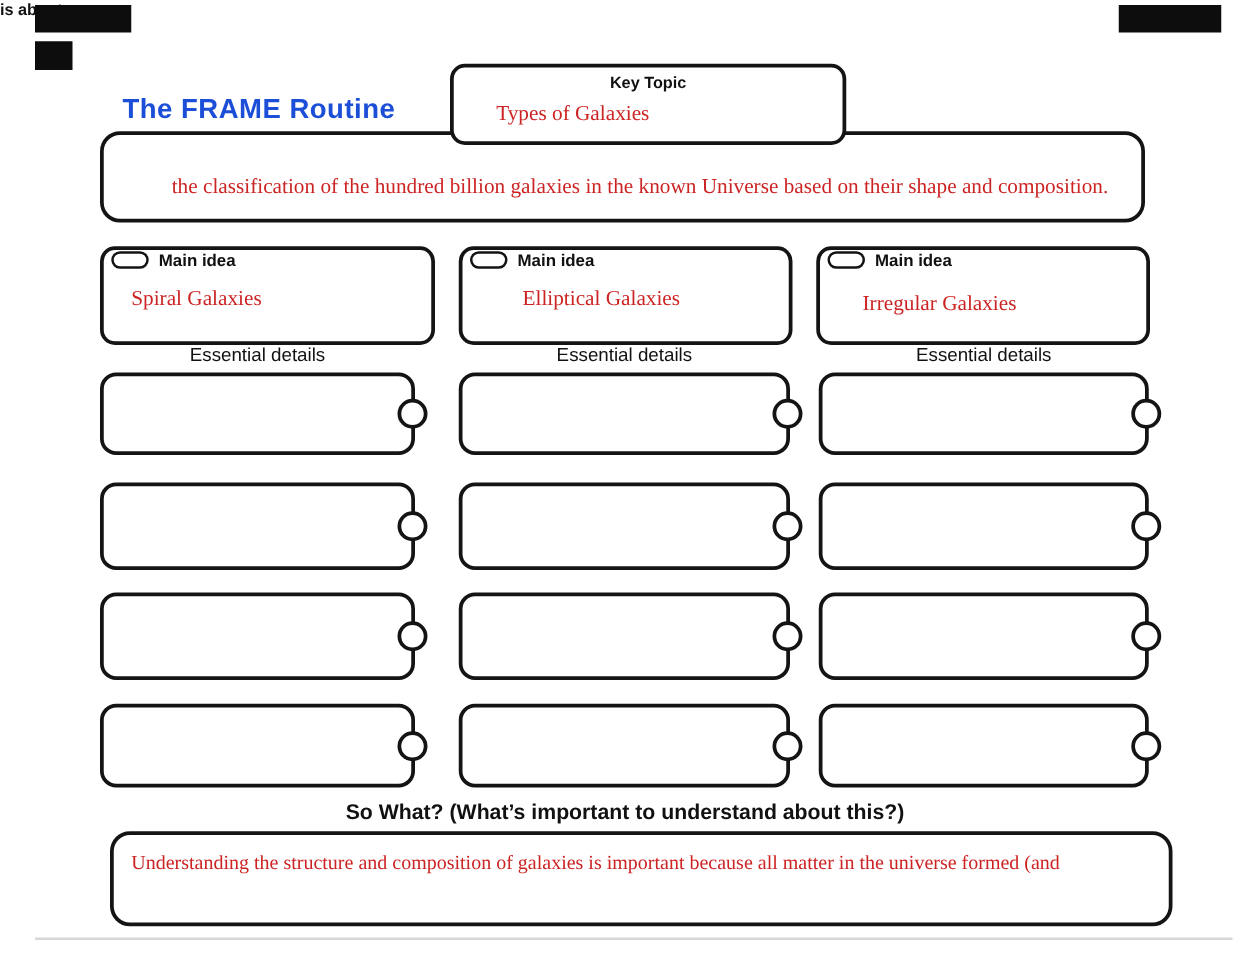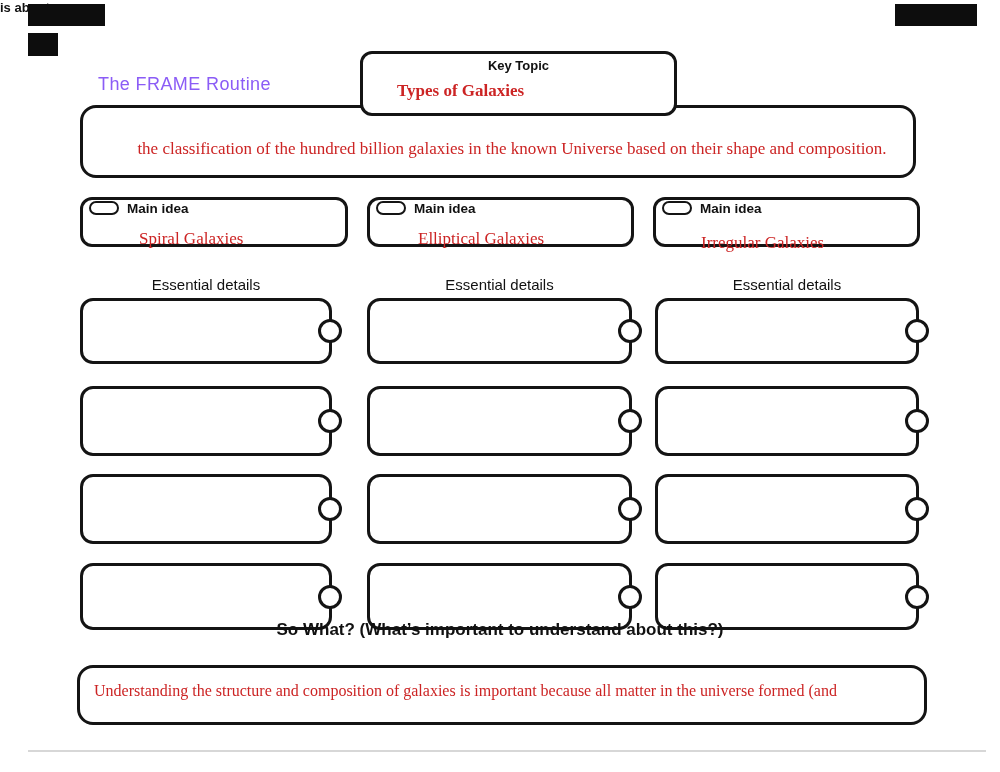--- a/index.html
+++ b/index.html
@@ -2,41 +2,41 @@
 <html style="--answer-red: #cc2424; --line-black: #141414; --scan-mark: #0d0d0d; --divider-gray: #c9c9c9;"><head>
 <meta charset="utf-8">
 <style>
   html,body{margin:0;padding:0;background:#ffffff;}
   #page{
     position:relative;width:1000px;height:772px;background:#ffffff;overflow:hidden;
     font-family:"Liberation Sans",sans-serif;color:#111;
   }
   .mark{position:absolute;background:var(--scan-mark,#0d0d0d);}
   .page-title{
-    position:absolute;left:98px;top:74px;font-size:18px;font-weight:normal;
-    letter-spacing:.4px;color:#8b5cf6;
+    position:absolute;left:98px;top:74px;font-size:22px;font-weight:bold;
+    letter-spacing:.4px;color:#1d4ed8;
   }
   .box{
     position:absolute;background:#ffffff;border:3px solid var(--line-black,#141414);
     border-radius:14px;box-sizing:border-box;
   }
   
   .topic-wide{left:80px;top:105px;width:836px;height:73px;border-radius:16px;z-index:1;padding-left:28px;}
   .topic-wide .red-line{padding-top:31px;text-align:center;}
   .key-topic{left:360px;top:51px;width:317px;height:65px;border-radius:12px;z-index:2;}
   .key-topic .kt-label{text-align:center;margin-top:4px;font-size:13px;font-weight:bold;}
-  .key-topic .kt-value{margin:8px 0 0 34px;font-weight:bold;}
+  .key-topic .kt-value{margin:8px 0 0 34px;}
   .is-about{left:632px;top:112px;font-size:13px;font-weight:bold;z-index:3;}
   
   .red{
     font-family:"Liberation Serif",serif;color:var(--answer-red,#cc2424);
     font-size:17px;
   }
   
-  .mi{top:197px;height:50px;border-radius:12px;}
+  .mi{top:197px;height:79px;border-radius:12px;}
   .mi1{left:80px;width:268px;}
   .mi2{left:367px;width:267px;}
   .mi3{left:653px;width:267px;}
   .mi-oval{
     position:absolute;left:6px;top:1px;width:30px;height:14px;background:#fff;
     border:2.5px solid var(--line-black,#141414);border-radius:8px;box-sizing:border-box;
   }
   .mi-label{position:absolute;left:44px;top:1px;font-size:13.5px;font-weight:bold;}
   .mi-value{position:absolute;top:29px;}
   
@@ -51,23 +51,23 @@
   .r2{top:386px;height:70px;}
   .r3{top:474px;height:70px;}
   .r4{top:563px;height:67px;}
   .detail{border-radius:13px;}
   .dot{
     position:absolute;right:-13px;top:50%;margin-top:-12px;width:24px;height:24px;
     background:#fff;border:3px solid var(--line-black,#141414);border-radius:50%;
     box-sizing:border-box;
   }
   
-  .so-what{position:absolute;left:0;top:620px;width:1000px;text-align:center;
+  .so-what{position:absolute;left:0;top:640px;width:1000px;text-align:center;
     font-size:17px;font-weight:bold;}
-  .so-box{left:77px;top:665px;width:850px;height:60px;border-radius:16px;}
+  .so-box{left:88px;top:665px;width:850px;height:76px;border-radius:16px;}
   .so-box .so-text{padding:10px 14px 0 14px;line-height:26px;font-size:16px;}
   .divider{position:absolute;left:28px;top:750px;width:958px;height:2px;
     background:var(--divider-gray,#c9c9c9);opacity:.75;}
 </style>
 </head>
 <body>
 
 <div id="page">
 
   <div class="mark" style="left:28px;top:4px;width:77px;height:22px;"></div>
@@ -82,31 +82,31 @@
 
   <div class="box key-topic">
     <div class="kt-label">Key Topic</div>
     <div class="kt-value red">Types of Galaxies</div>
   </div>
   <div class="is-about">is about...</div>
 
   <div class="box mi mi1">
     <span class="mi-oval"></span>
     <span class="mi-label">Main idea</span>
-    <span class="mi-value red" style="left:22px;margin-left:34px;">Spiral Galaxies</span>
+    <span class="mi-value red" style="left:22px;">Spiral Galaxies</span>
   </div>
   <div class="box mi mi2">
     <span class="mi-oval"></span>
     <span class="mi-label">Main idea</span>
     <span class="mi-value red" style="left:48px;">Elliptical Galaxies</span>
   </div>
   <div class="box mi mi3">
     <span class="mi-oval"></span>
     <span class="mi-label">Main idea</span>
-    <span class="mi-value red" style="left:34px;top:33px;margin-left:11px;">Irregular Galaxies</span>
+    <span class="mi-value red" style="left:34px;top:33px;">Irregular Galaxies</span>
   </div>
 
   <div class="edh edh1">Essential details</div>
   <div class="edh edh2">Essential details</div>
   <div class="edh edh3">Essential details</div>
 
   <div class="box detail c1 r1">
     <span class="red"></span>
     <span class="dot"></span>
   </div>

